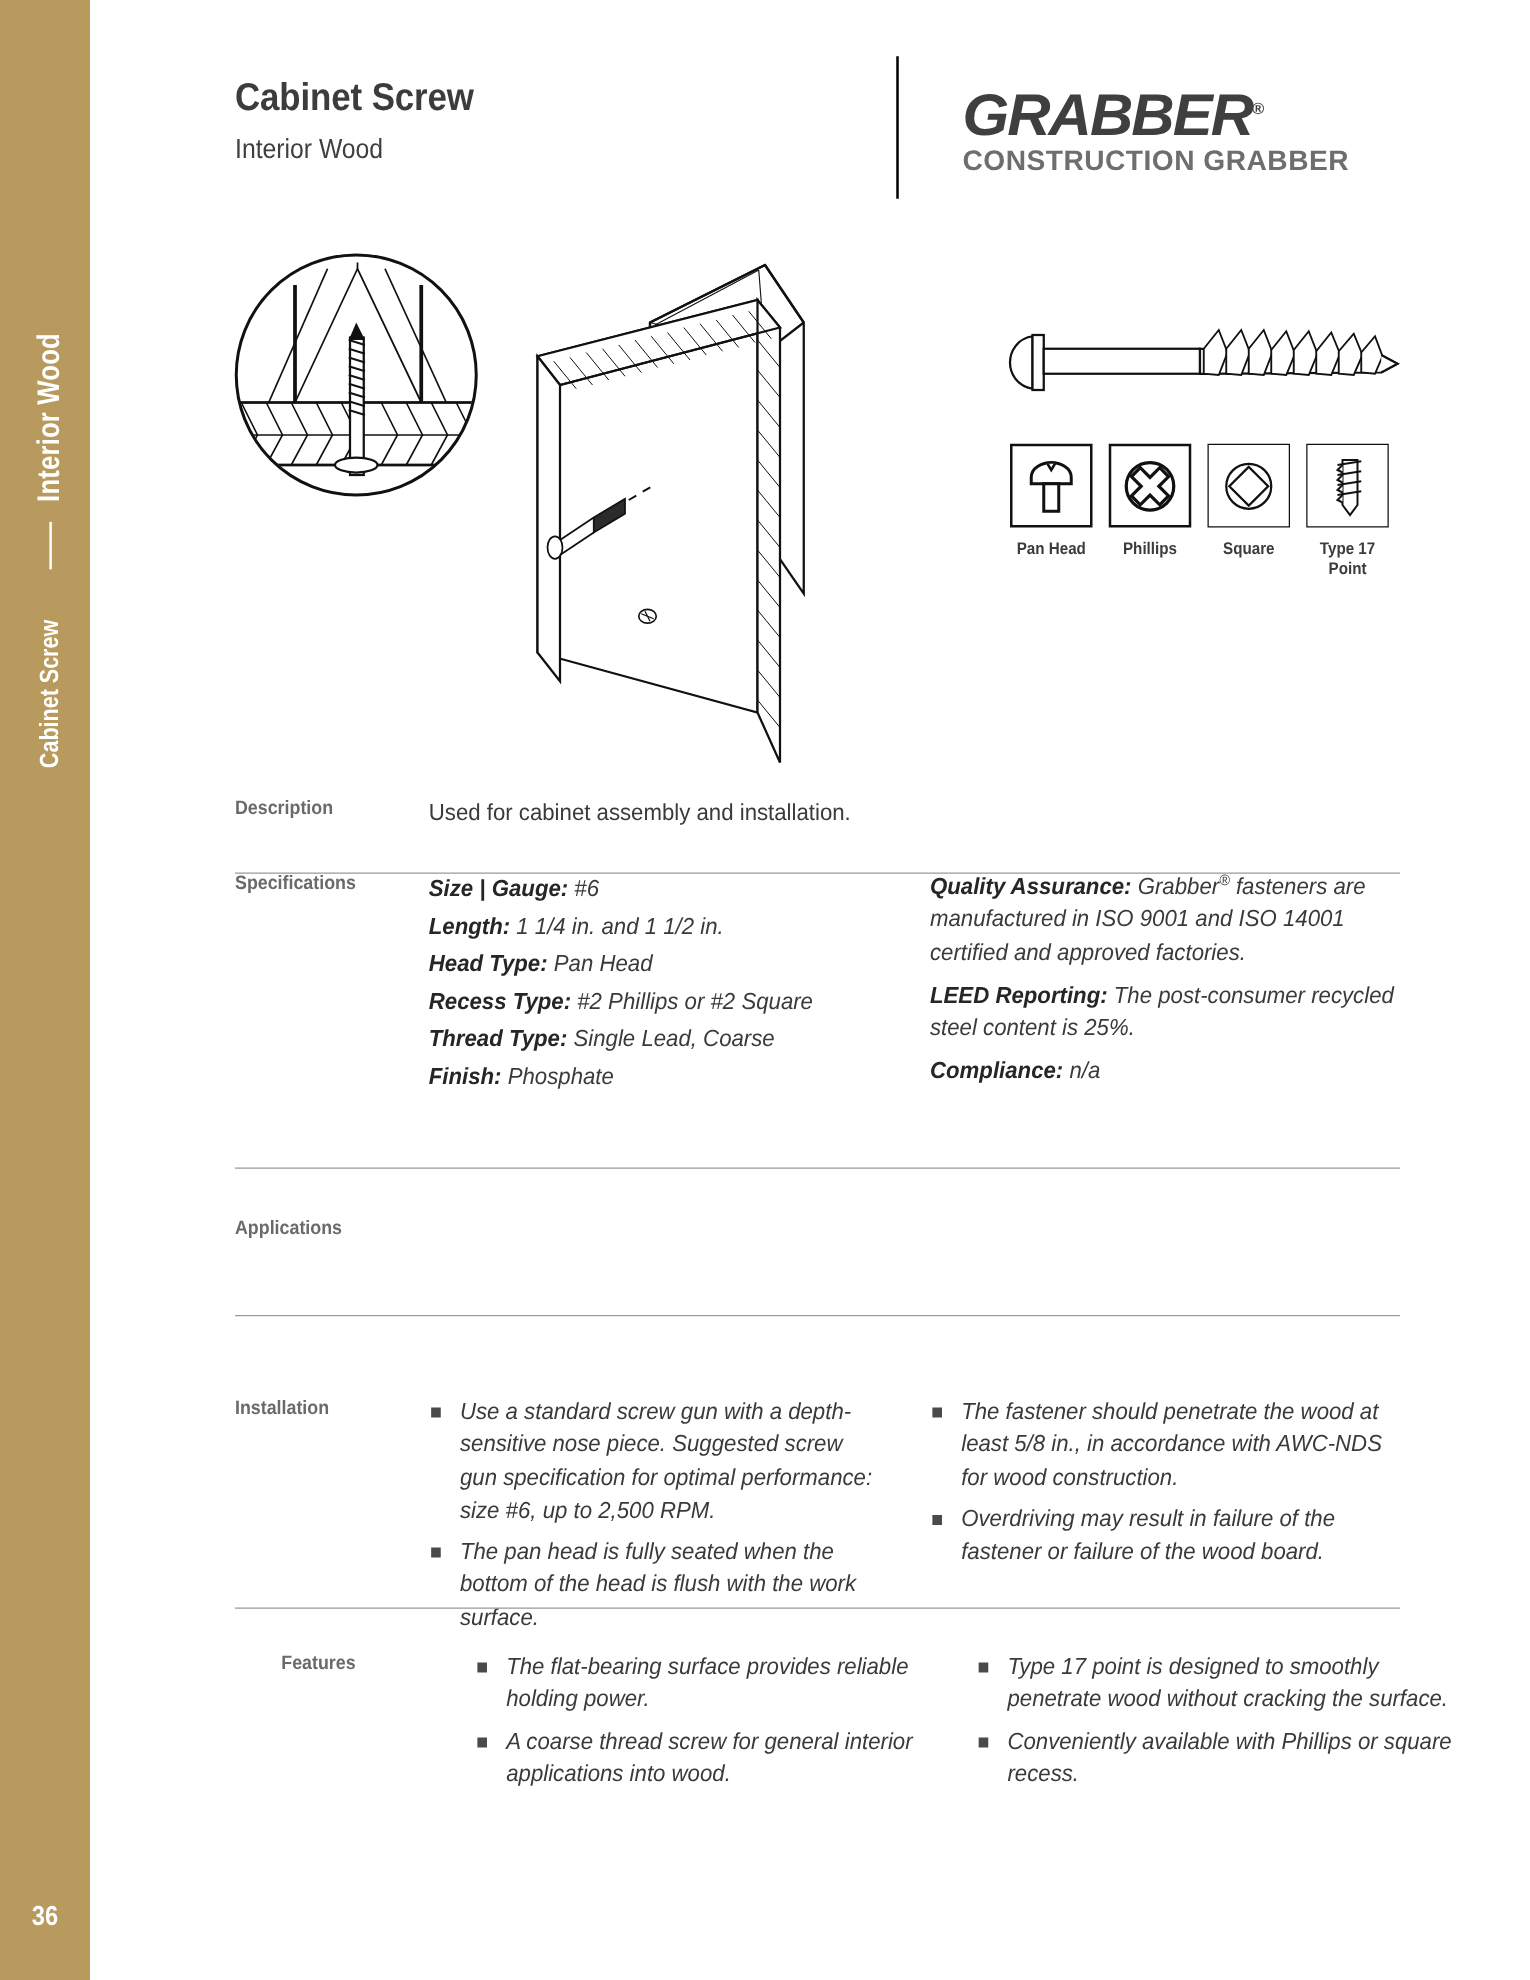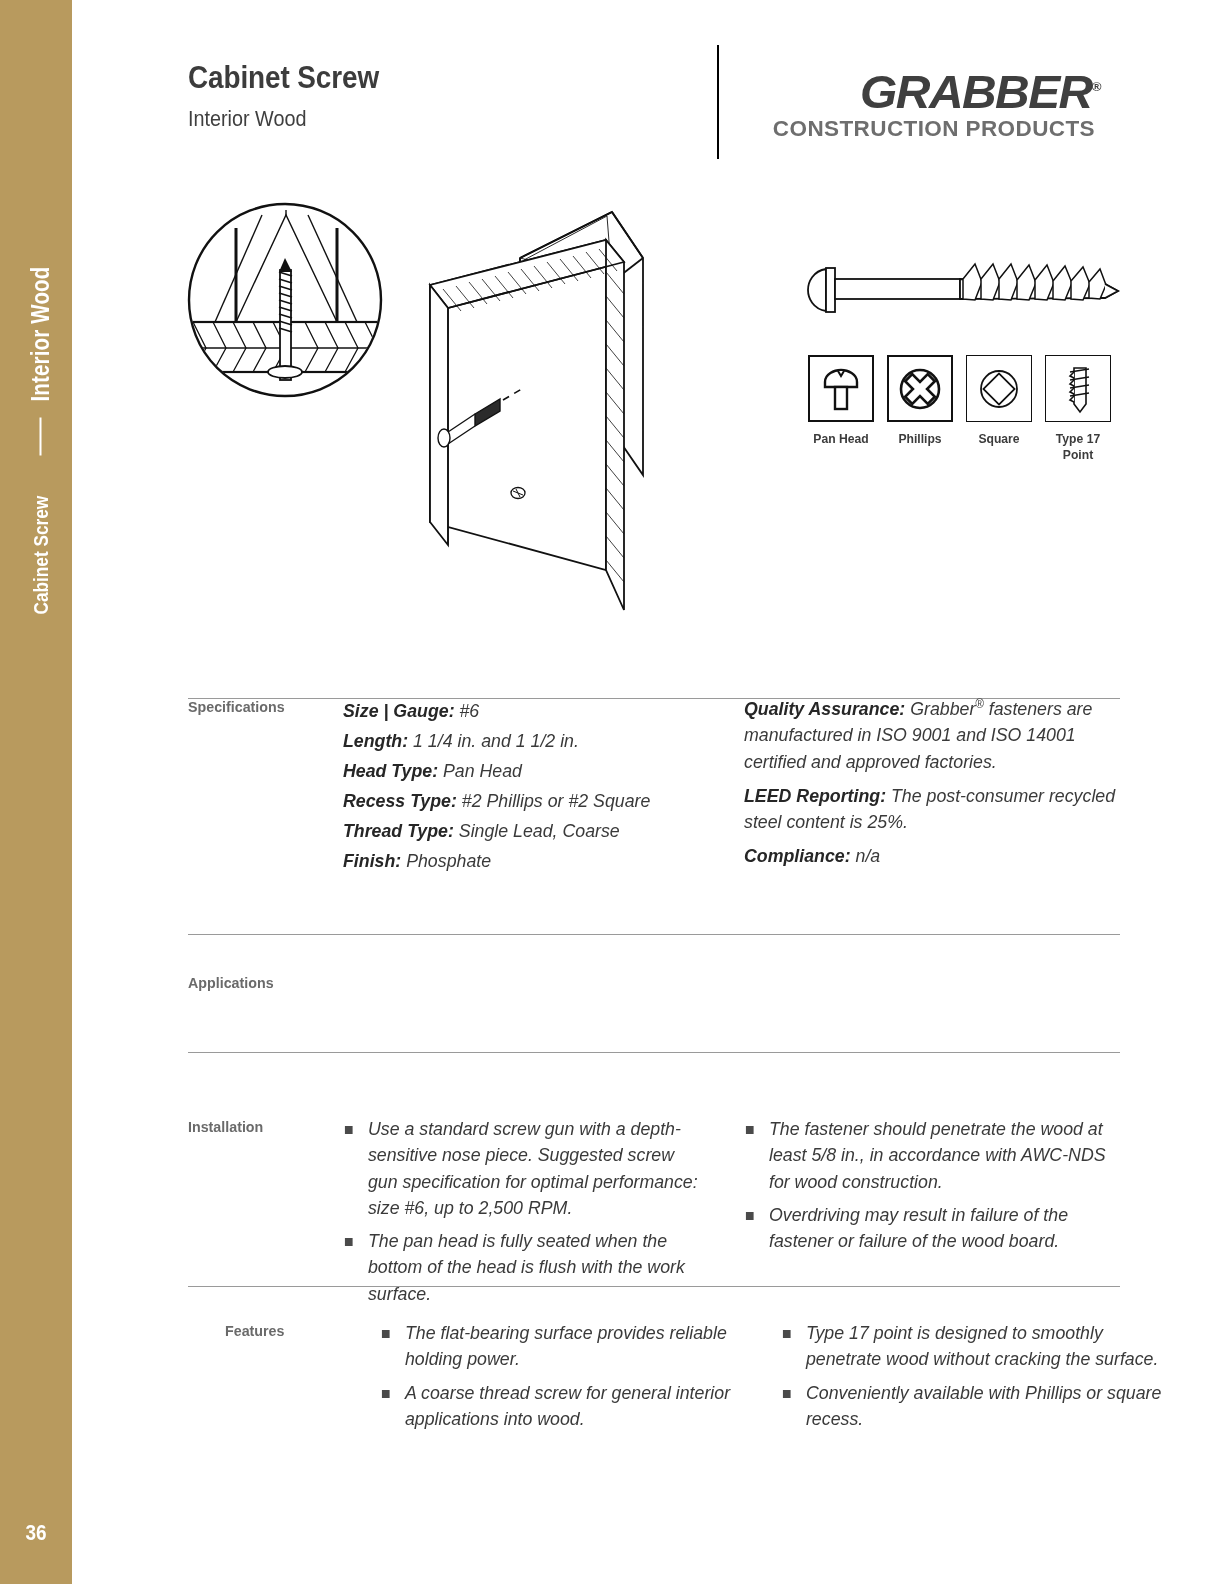--- a/index.html
+++ b/index.html
@@ -69,21 +69,21 @@
     transform: scaleX(.9); transform-origin: left center;
   }
   .subtitle {
     font-size: 22px; color: #3f3f3f; margin-top: 10px;
     transform: scaleX(.9); transform-origin: left center;
   }
   .hdr-divider {
     position: absolute; left: 717px; top: 45px;
     width: 2px; height: 114px; background: #000;
   }
-  .logo { position: absolute; left: 770px; top: 68px; width: 325px; text-align: right; }
+  .logo { position: absolute; left: 770px; top: 68px; width: 325px; }
   .logo-main {
     font-size: 47px; font-weight: bold; font-style: italic;
     color: #3f3f3f; letter-spacing: -1.5px;
     transform: scaleX(1.02); transform-origin: left center;
     line-height: 1;
   }
   .logo-reg { font-size: 13px; font-style: normal; vertical-align: super; letter-spacing: 0; }
   .logo-sub {
     font-size: 22.5px; font-weight: bold; color: #6e6e6e;
     letter-spacing: 0.4px; margin-top: 1px;
@@ -169,21 +169,21 @@
   </div>
 
   <div class="header">
     <div class="title">Cabinet Screw</div>
     <div class="subtitle">Interior Wood</div>
   </div>
   <div class="hdr-divider"></div>
 
   <div class="logo">
     <div class="logo-main"><span>GRABBER</span><span class="logo-reg">®</span></div>
-    <div class="logo-sub">CONSTRUCTION PRODUCTS</div>
+    <div class="logo-sub">CONSTRUCTION GRABBER</div>
   </div>
 
   <svg class="illus" viewBox="0 0 1224 640">
     <g fill="none" stroke="#111" stroke-width="2.4">
 
       <circle cx="285" cy="300" r="96"></circle>
       <clipPath id="cc">
           <circle cx="285" cy="300" r="95"></circle>
         </clipPath>
       <g clip-path="url(#cc)">
@@ -362,20 +362,30 @@
               <path d="M18 16 L14 20 L18 22"></path>
             <path d="M18 24 L14 28 L18 30"></path>
               <path d="M18 32 L14 36 L18 38"></path>
           </g>
         </svg>
       </div>
       <div class="icon-label">Type 17<br>Point</div>
     </div>
   </div>
 
+  <div class="content" style="top:636px;">
+    <div class="section">
+      <div class="sec-label">Description</div>
+      <div class="sec-body">
+        <div style="width:100%;">
+          <div class="body-text">Used for cabinet assembly and installation.</div>
+        </div>
+      </div>
+    </div>
+  </div>
 
   <div class="content" style="top:698px;">
     <div class="rule"></div>
   </div>
 
   <div class="content" style="top:696px;">
     <div class="section">
       <div class="sec-label">Specifications</div>
       <div class="sec-body">
         <div class="col">

